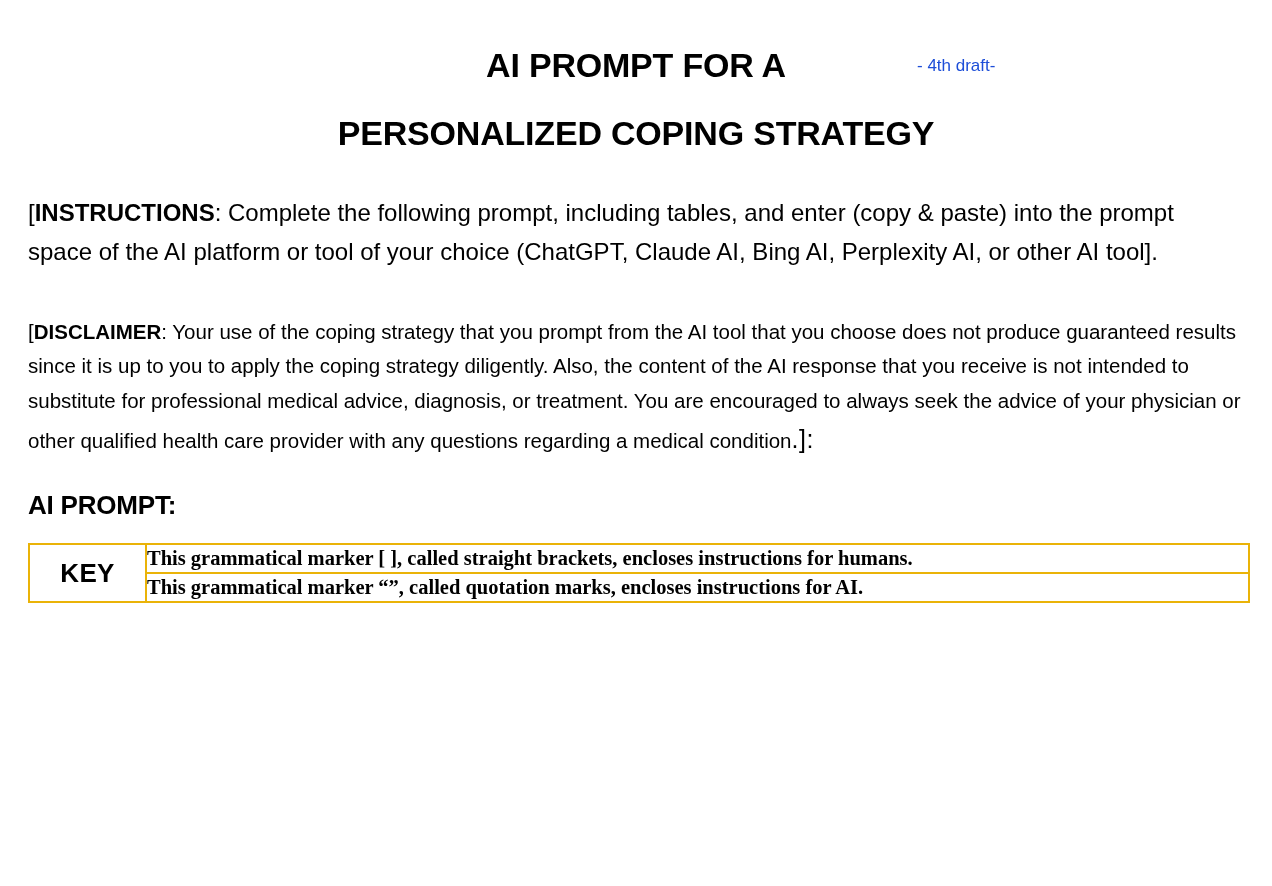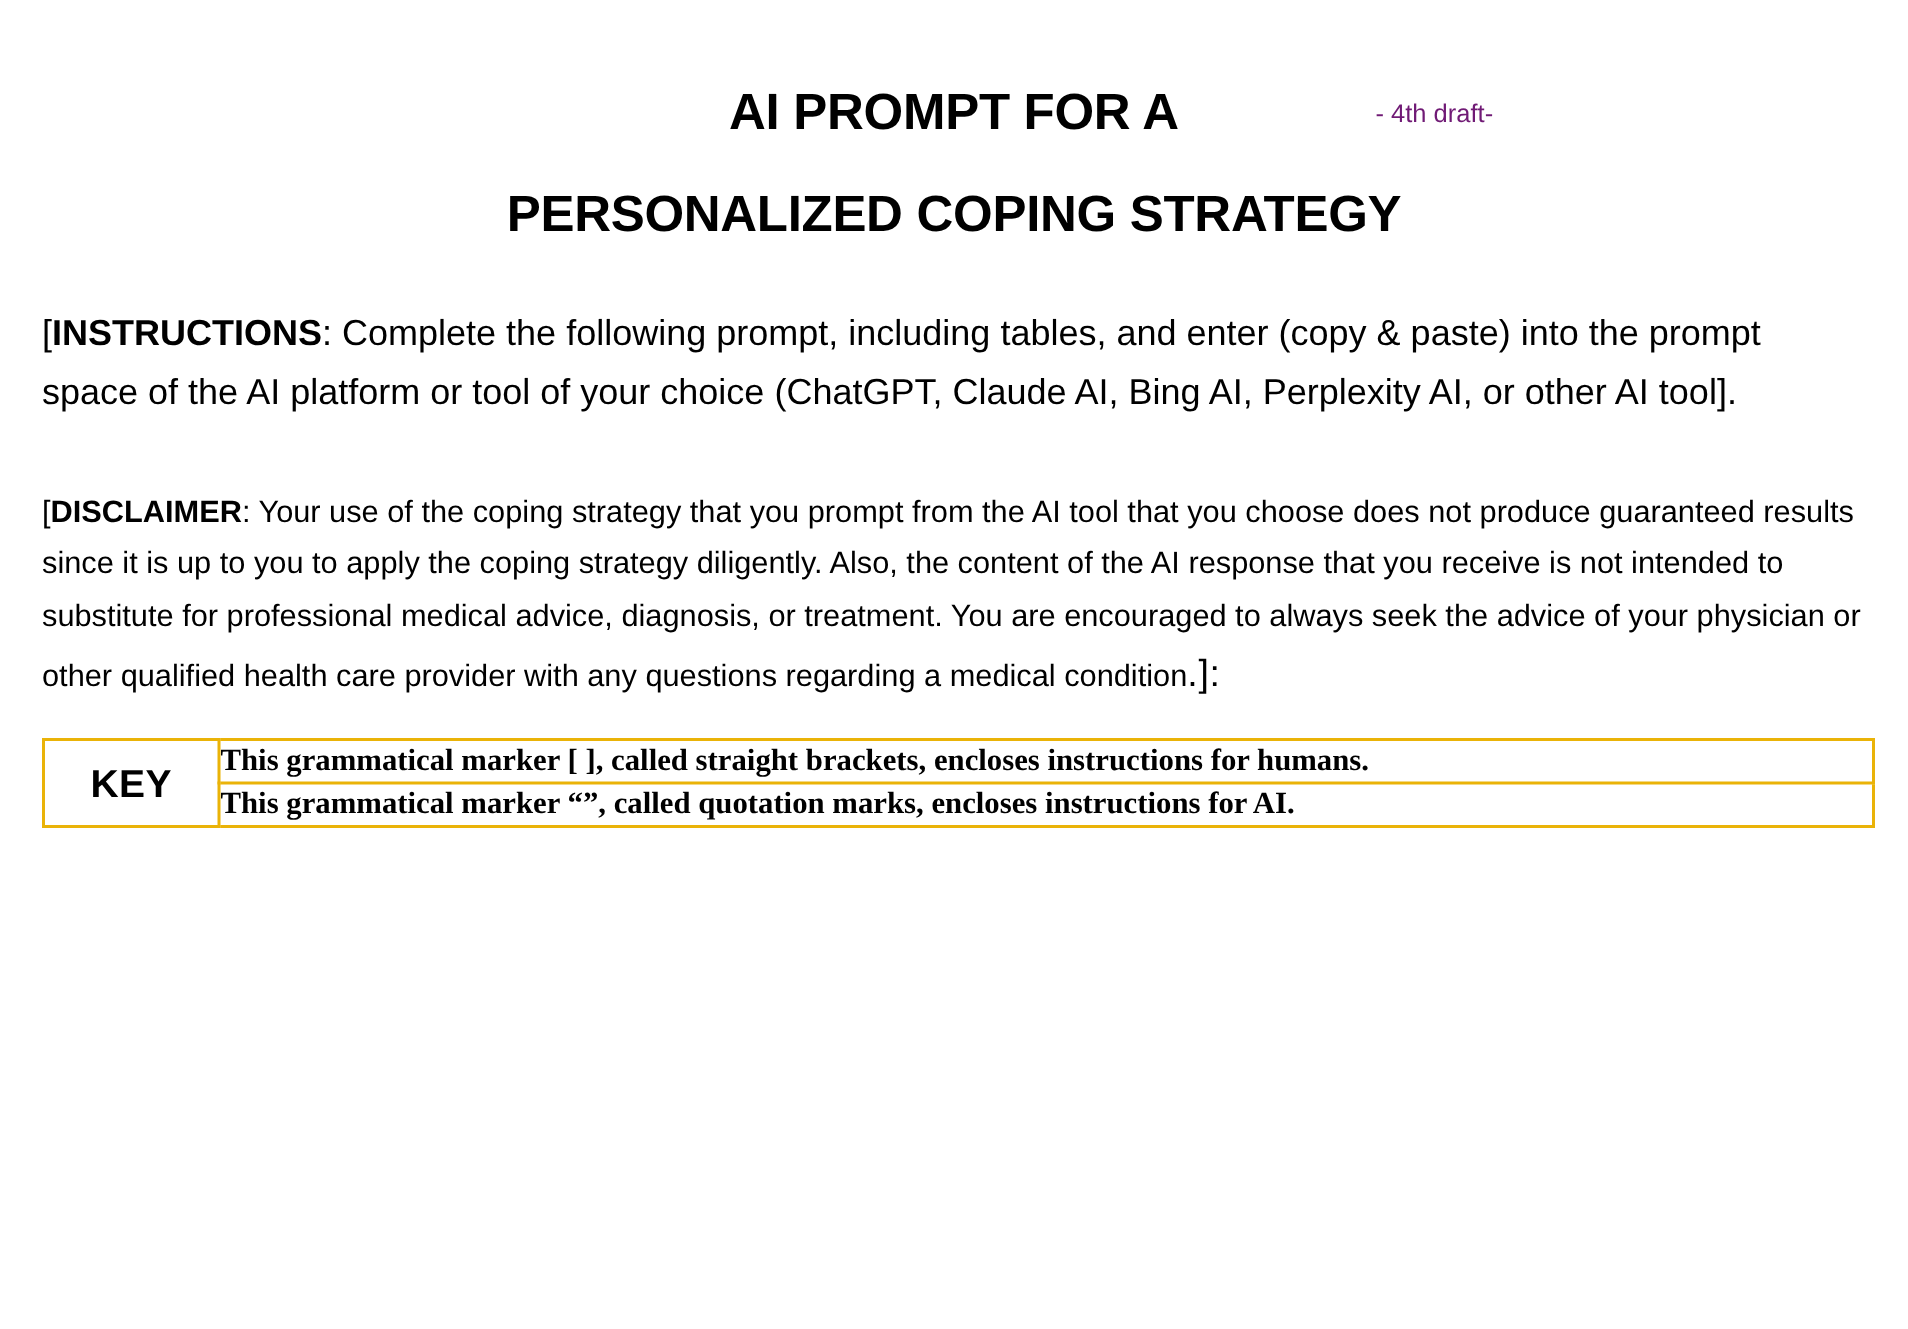--- a/index.html
+++ b/index.html
@@ -14,21 +14,21 @@
     color: #000000;
     -webkit-font-smoothing: antialiased;
     overflow: hidden;
   }
 
   .page {
     position: relative;
     width: 1272px;
     height: 886px;
     box-sizing: border-box;
-    padding: 14px 28px;
+    padding: 4px 28px;
   }
 
   
   .title-block {
     position: relative;
     padding-top: 44px;
   }
   .title-row {
     position: relative;
     text-align: center;
@@ -125,33 +125,34 @@
   }
 </style>
 </head>
 <body>
 
 <div class="page">
 
   <div class="title-block">
     <div class="title-row">
       <h1 class="doc-title-line">AI PROMPT FOR A</h1>
-      <span class="draft-note" style="color: #701a75;">- 4th draft-</span>
+      <span class="draft-note" style="color: #1d4ed8;">- 4th draft-</span>
     </div>
     <h1 class="doc-title-line second">PERSONALIZED COPING STRATEGY</h1>
   </div>
 
   <p class="para para-instructions">
     <span>[</span><span class="bold">INSTRUCTIONS</span><span>: </span><span>Complete the following prompt, including tables, and enter (copy &amp; paste) into the prompt space of the AI platform or tool of your choice (ChatGPT, Claude AI, Bing AI, Perplexity AI, or other AI tool].</span>
   </p>
 
   <p class="para para-disclaimer">
     <span>[</span><span class="bold">DISCLAIMER</span><span>: </span><span>Your use of the coping strategy that you prompt from the AI tool that you choose does not produce guaranteed results since it is up to you to apply the coping strategy diligently. Also, the content of the AI response that you receive is not intended to substitute for professional medical advice, diagnosis, or treatment. You are encouraged to always seek the advice of your physician or other qualified health care provider with any questions regarding a medical condition</span><span class="tail-mark">.]:</span>
   </p>
 
+  <h2 class="section-heading">AI PROMPT:</h2>
 
   <table class="key-table">
     <tbody>
       <tr>
         <td class="key-label-cell" rowspan="2">KEY</td>
         <td class="key-row-cell">This grammatical marker [ ], called straight brackets, encloses instructions for humans.</td>
       </tr>
       <tr>
         <td class="key-row-cell">This grammatical marker “”, called quotation marks, encloses instructions for AI.</td>
       </tr>

